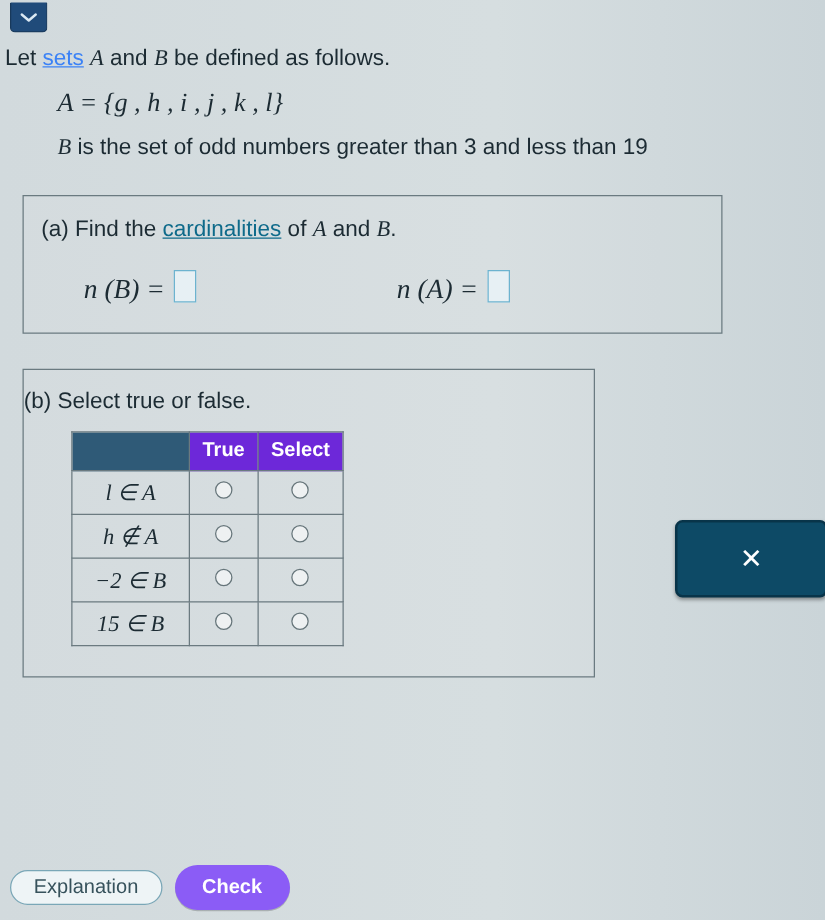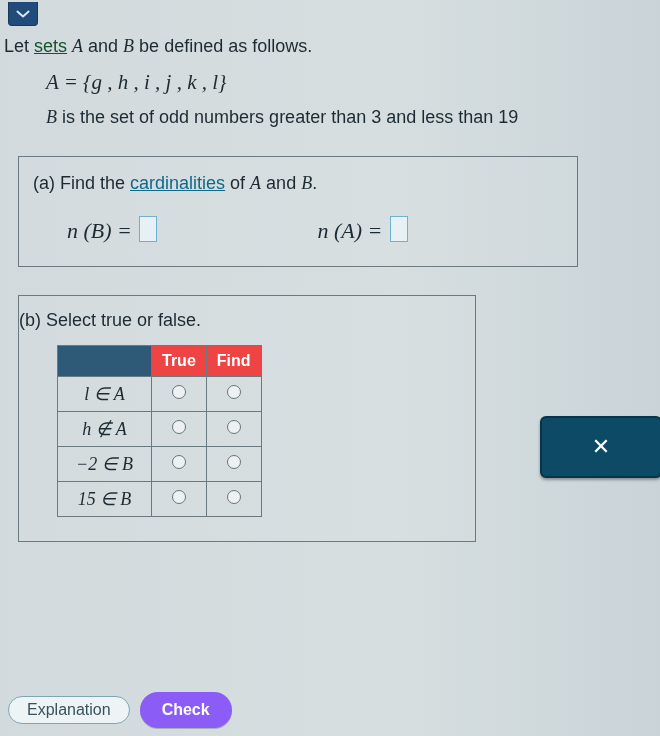--- a/index.html
+++ b/index.html
@@ -17,21 +17,21 @@
       top: 2px; left: 8px;
       width: 30px; height: 24px;
       background: #204b7a;
       border: 1px solid #18395b;
       border-top: none;
       border-radius: 0 0 4px 4px;
       display: flex; align-items: center; justify-content: center;
     }
     .top-chevron svg { width: 16px; height: 12px; }
     .intro { padding: 34px 2px 0 4px; font-size: 18px; line-height: 1.35; }
-    .sets-link { color: #14532d; text-decoration: underline; text-align: right; }
+    .sets-link { color: #3b82f6; text-decoration: underline; text-align: right; }
     .defs { padding: 12px 0 0 46px; font-size: 18px; font-style: italic; font-family: "Times New Roman", serif; }
     .defs .mathA { margin-bottom: 8px; font-size: 21px; }
     .B-desc { padding: 4px 0 0 46px; font-size: 18px; font-style: normal; font-family: Arial, sans-serif; }
     .B-desc .ivar { font-family: "Times New Roman", serif; font-style: italic; }
 
     .panel {
       margin: 28px 12px 18px 18px;
       border: 1px solid #6a7a80;
       background: rgba(255,255,255,0.05);
       padding: 16px 14px 22px 14px;
@@ -43,21 +43,21 @@
     .ivar { font-family: "Times New Roman", serif; font-style: italic; }
     .card-row { display: flex; gap: 160px; margin-top: 22px; padding-left: 34px; font-family: "Times New Roman", serif; font-size: 22px; font-style: italic; }
     .slot {
       display: inline-block; width: 18px; height: 26px;
       border: 1px solid #6db3cf; background: #e7f0f4;
       vertical-align: -4px; margin-left: 2px;
     }
 
     .tf-table { border-collapse: collapse; margin: 14px 0 0 38px; }
     .tf-table th, .tf-table td { border: 1px solid #6b7a80; padding: 6px 10px; text-align: center; font-size: 16px; }
-    .tf-table thead th { background: #ef4444; color: #fff; font-weight: 600; }
+    .tf-table thead th { background: #6d28d9; color: #fff; font-weight: 600; }
     .tf-table thead th.spacer { background: #2f5a77; }
     .tf-table tbody td.lbl { font-family: "Times New Roman", serif; font-style: italic; min-width: 94px; font-size: 18px; }
     .radio { width: 14px; height: 14px; border: 1.6px solid #66757a; border-radius: 50%; display: inline-block; background: #eef1f2; }
 
     .close-btn {
       position: absolute;
       right: -2px; top: 416px;
       width: 122px; height: 62px;
       background: #0d4a66;
       border: 2px solid #083449;
@@ -113,21 +113,21 @@
   </div>
 </div>
 
 <div class="panel panel-b">
   <div class="panel-a-head">(b) Select true or false.</div>
   <table class="tf-table">
     <thead>
       <tr>
         <th class="spacer"></th>
         <th>True</th>
-        <th>Find</th>
+        <th>Select</th>
       </tr>
     </thead>
     <tbody>
       <tr>
         <td class="lbl">l ∈ A</td>
         <td><span class="radio"></span></td>
         <td><span class="radio"></span></td>
       </tr>
       <tr>
         <td class="lbl">h ∉ A</td>

